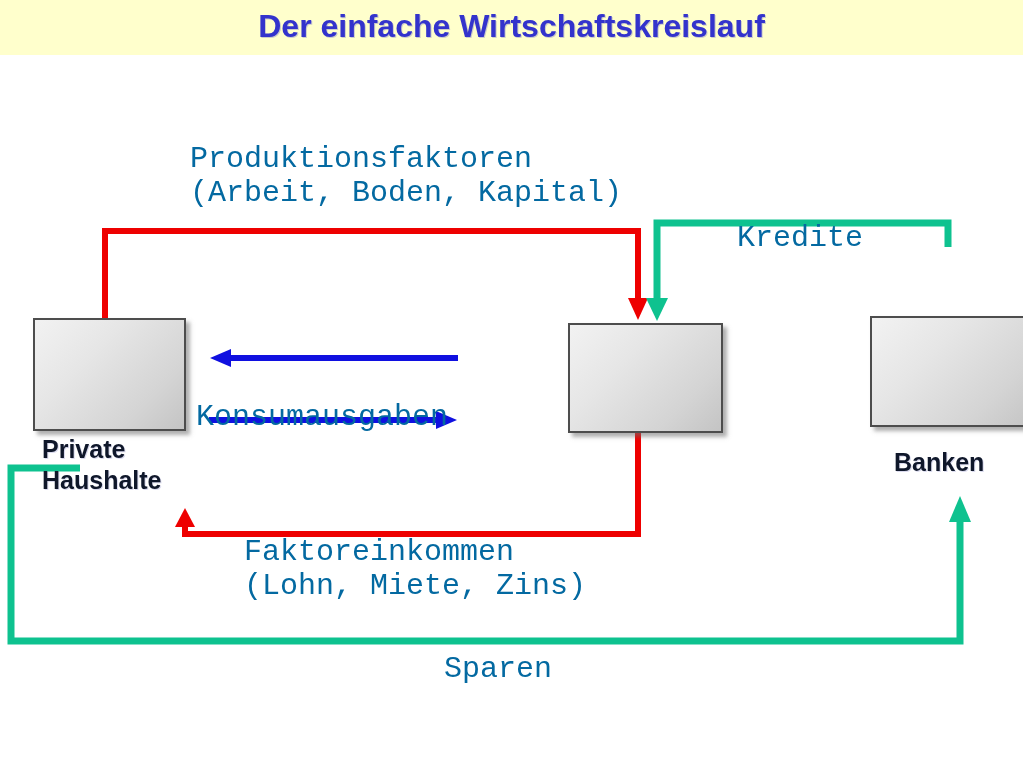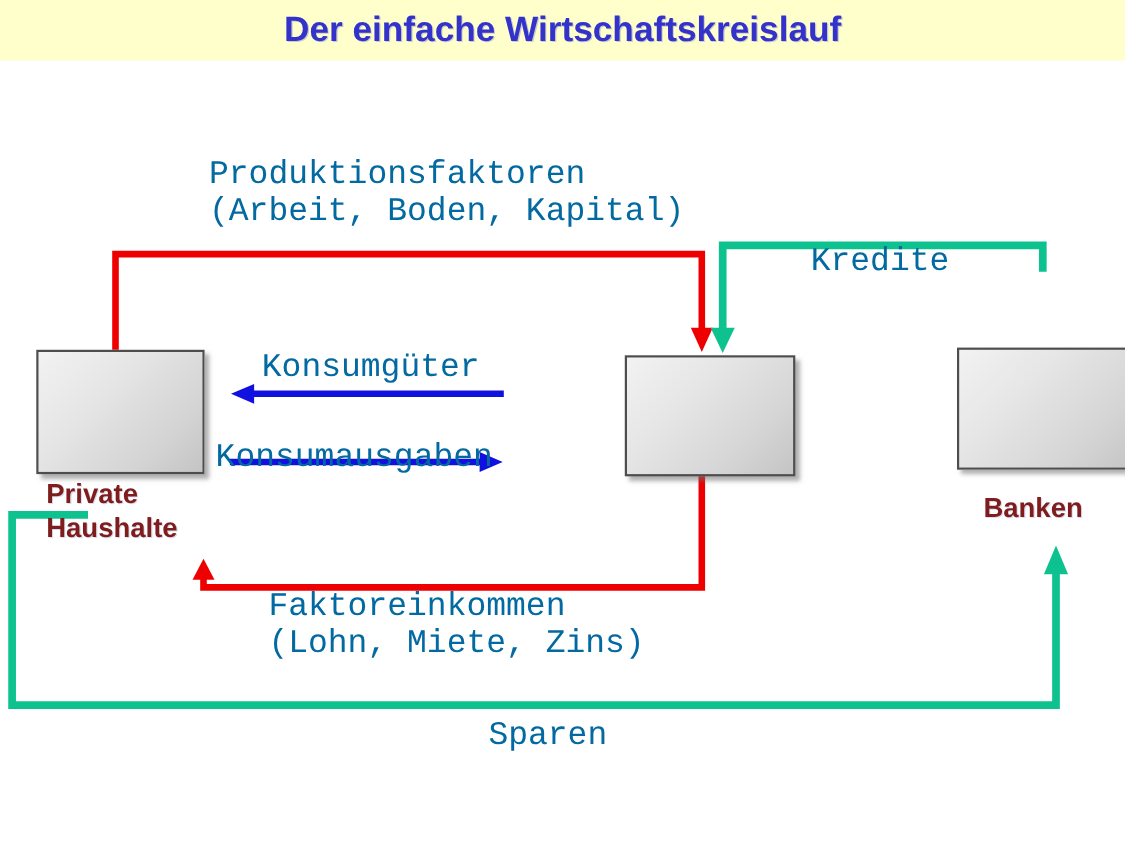--- a/index.html
+++ b/index.html
@@ -57,21 +57,21 @@
   #box-haushalte { left: 33px;  top: 318px; width: 153px; height: 113px; }
   #box-unternehmen { left: 568px; top: 323px; width: 155px; height: 110px; }
   #box-banken { left: 870px; top: 316px; width: 165px; height: 111px; }
 
   
   .entity-label {
     position: absolute;
     font-family: "Liberation Sans", sans-serif;
     font-size: 25px;
     font-weight: bold;
-    color: #7f1d1d;
+    color: #0f172a;
     line-height: 31px;
     white-space: pre;
     text-shadow: 1px 1px 0 rgba(150,150,205,0.35);
   }
   #label-haushalte  { left: 42px;  top: 434px; }
   #label-unternehmen{ left: 518px; top: 447px; }
   #label-banken     { left: 884px; top: 447px; margin-left: 10px; }
 
   
   .flow-label {
@@ -145,19 +145,18 @@
   <div id="box-unternehmen" class="entity-box"></div>
   <div id="box-banken" class="entity-box"></div>
 
   <div id="label-haushalte" class="entity-label">Private
 Haushalte</div>
   <div id="label-banken" class="entity-label">Banken</div>
 
   <div id="label-produktionsfaktoren" class="flow-label">Produktionsfaktoren
 (Arbeit, Boden, Kapital)</div>
   <div id="label-kredite" class="flow-label">Kredite</div>
-  <div id="label-konsumgueter" class="flow-label">Konsumgüter</div>
   <div id="label-konsumausgaben" class="flow-label">Konsumausgaben</div>
   <div id="label-faktoreinkommen" class="flow-label">Faktoreinkommen
 (Lohn, Miete, Zins)</div>
   <div id="label-sparen" class="flow-label">Sparen</div>
 
 </div>
 
 </body></html>

